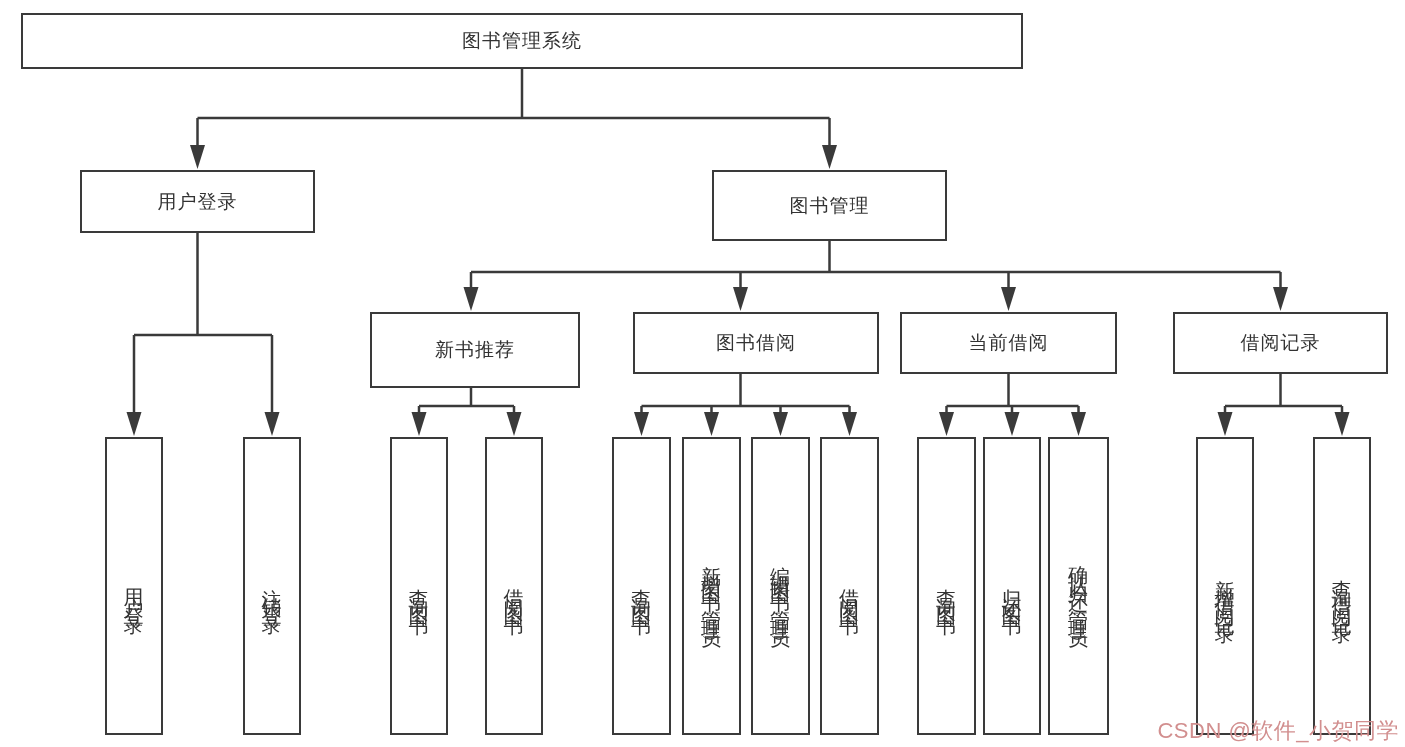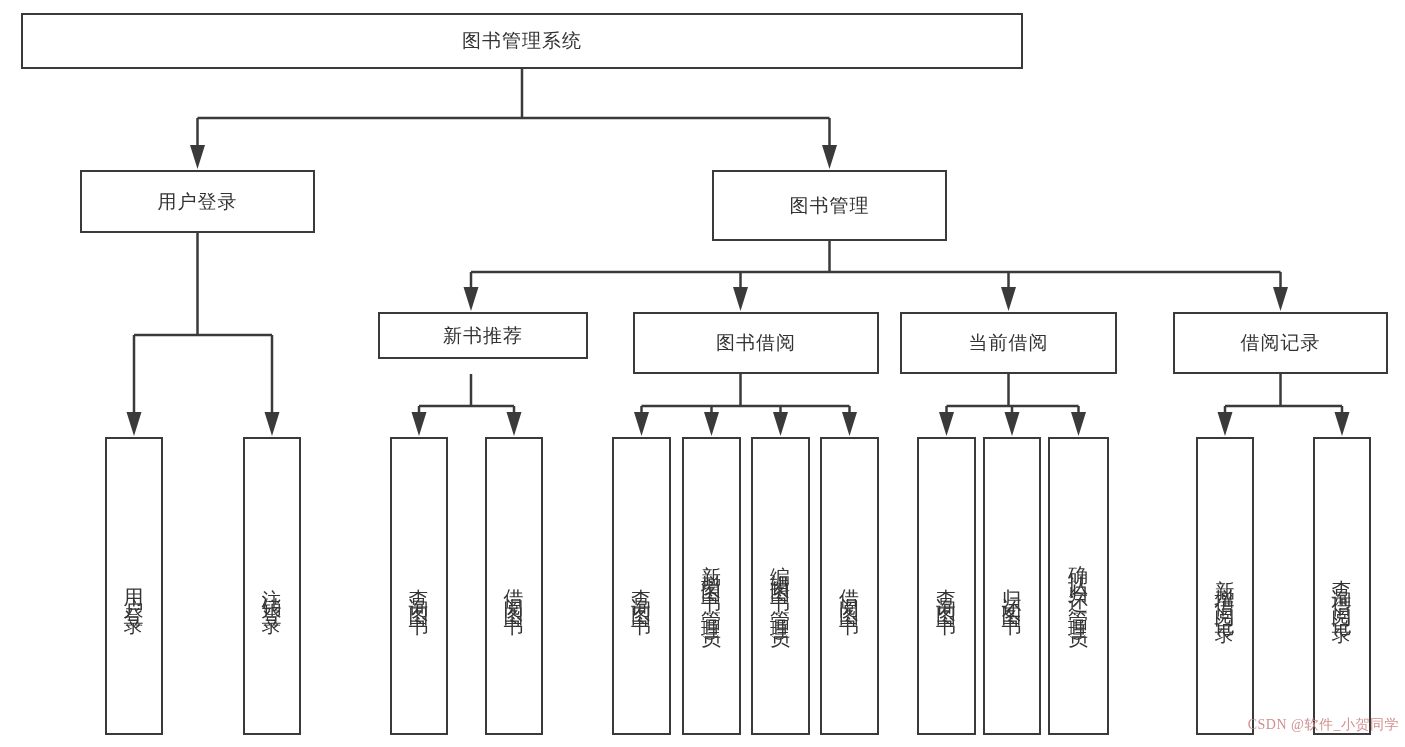--- a/index.html
+++ b/index.html
@@ -1,37 +1,37 @@
 <!DOCTYPE html>
 <html><head>
 <meta charset="utf-8">
 <style>
   html,body { margin:0; padding:0; background:#ffffff; }
   #canvas {
     position:relative; width:1405px; height:747px; overflow:hidden;
     background:#ffffff;
-    font-family:Liberation Serif, serif;
+    font-family:Liberation Sans, sans-serif;
   }
   #wires { position:absolute; left:0; top:0; z-index:0; }
   .box {
     position:absolute; z-index:1; box-sizing:border-box;
     background:#ffffff; border:2px solid #3a3a3a;
     display:flex; align-items:center; justify-content:center;
   }
   .hbox span {
     font-size:19px; color:#333333; letter-spacing:1px; white-space:nowrap;
   }
   .vbox span {
     writing-mode:vertical-rl; text-orientation:mixed;
     font-size:20px; color:#333333; line-height:1;
     letter-spacing:9px; margin-bottom:-9px; white-space:nowrap;
   }
   #watermark {
     position:absolute; z-index:2; right:6px; top:716px;
-    font-size:14px; letter-spacing:0.5px; white-space:nowrap;
+    font-size:22px; letter-spacing:0.5px; white-space:nowrap;
   }
 </style>
 </head>
 <body>
 
 <div id="canvas">
 
   <svg id="wires" width="1405" height="747" viewBox="0 0 1405 747">
       <line x1="522" y1="69" x2="522" y2="118" stroke="#3a3a3a" stroke-width="2.5"></line>
       <line x1="197.5" y1="118" x2="829.5" y2="118" stroke="#3a3a3a" stroke-width="2.5"></line>
@@ -98,21 +98,21 @@
     <span>图书管理</span>
   </div>
 
   <div class="box vbox" style="left:105px;top:437px;width:58px;height:298px">
     <span>用户登录</span>
   </div>
   <div class="box vbox" style="left:243px;top:437px;width:58px;height:298px">
     <span>注销登录</span>
   </div>
 
-  <div class="box hbox" style="left:378px;top:312px;width:210px;height:47px">
+  <div class="box hbox" style="left:370px;top:312px;width:210px;height:76px">
     <span>新书推荐</span>
   </div>
   <div class="box hbox" style="left:633px;top:312px;width:246px;height:62px">
     <span>图书借阅</span>
   </div>
   <div class="box hbox" style="left:900px;top:312px;width:217px;height:62px">
     <span>当前借阅</span>
   </div>
   <div class="box hbox" style="left:1173px;top:312px;width:215px;height:62px">
     <span>借阅记录</span>

